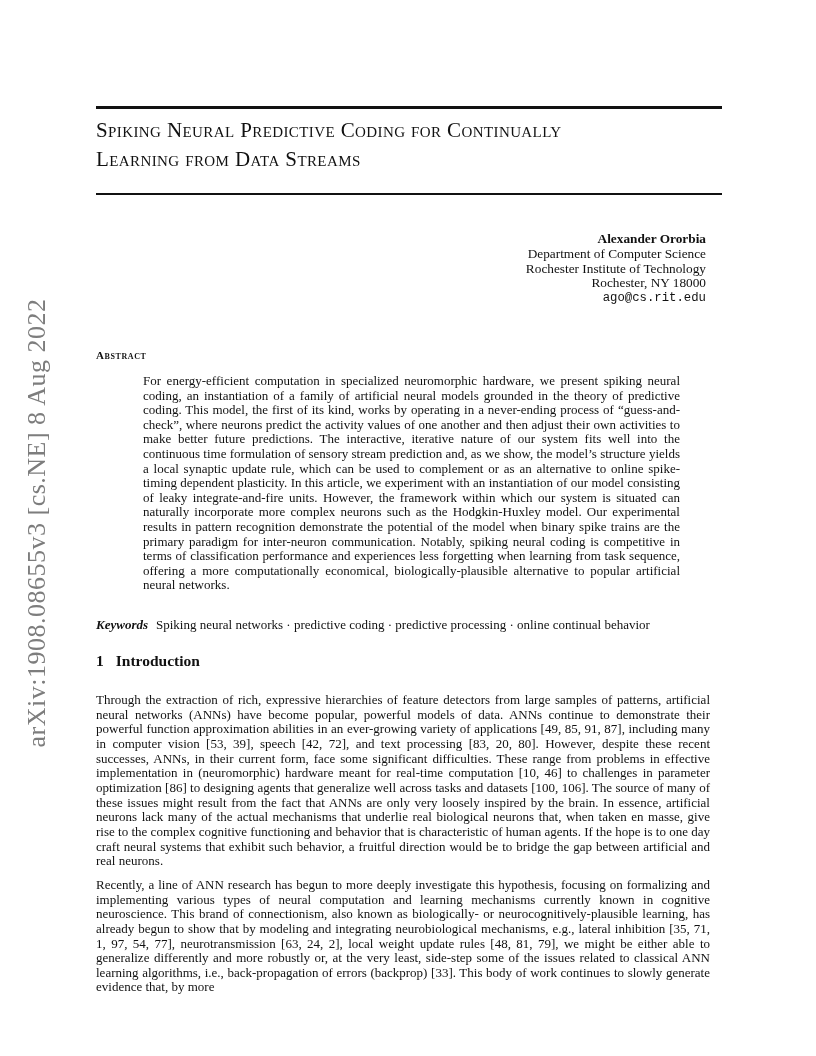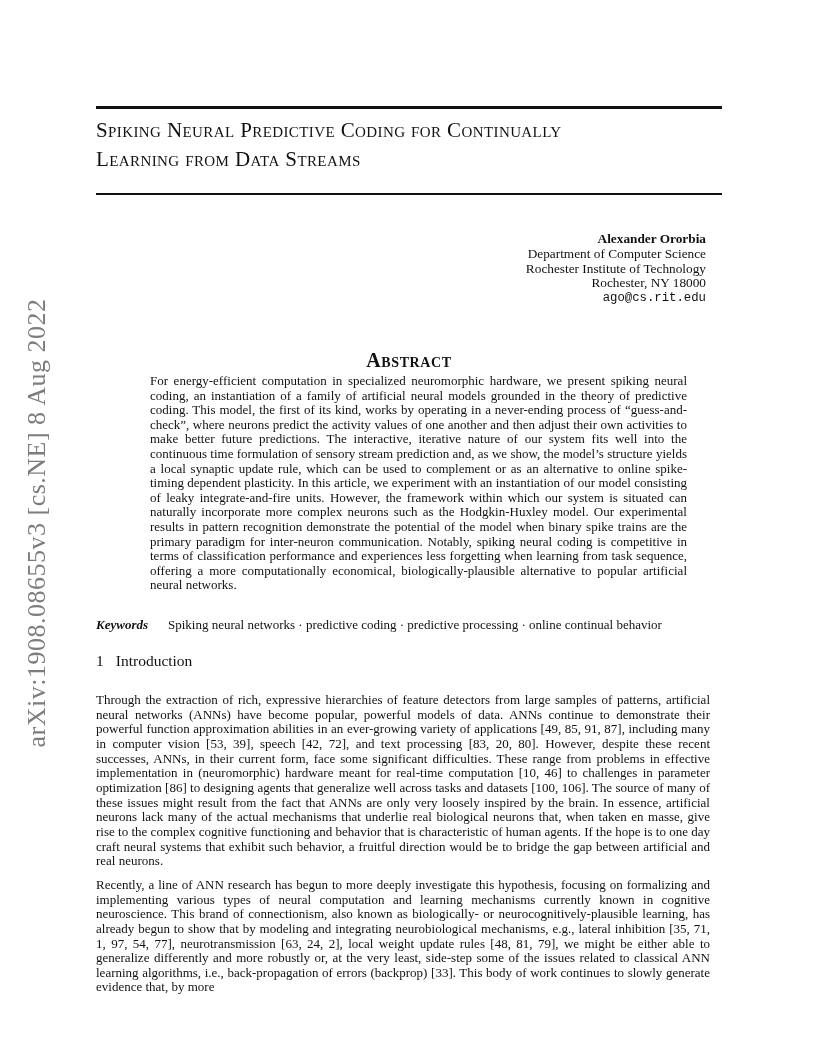--- a/index.html
+++ b/index.html
@@ -62,54 +62,53 @@
   .author-name { font-weight: bold; }
   .author-email {
     font-family: "Liberation Mono", monospace;
     font-size: 12.3px;
   }
   .abstract-heading {
     position: absolute;
     left: 96px;
     top: 349px;
     width: 626px;
-    text-align: center;
     font-weight: bold;
     font-variant: small-caps;
-    font-size: 20px;
+    font-size: 11px;
     letter-spacing: 0.6px;
   }
   .abstract-body {
     position: absolute;
-    left: 150px;
+    left: 143px;
     top: 374px;
     width: 537px;
     font-size: 13px;
     line-height: 14.6px;
     text-align: justify;
   }
   .keywords-line {
     position: absolute;
     left: 96px;
     top: 618px;
     width: 626px;
     font-size: 13px;
     line-height: 14.6px;
   }
   .keywords-label {
     font-weight: bold;
     font-style: italic;
-    margin-right: 20px;
+    margin-right: 8px;
   }
   .section-heading {
     position: absolute;
     left: 96px;
     top: 652px;
     width: 626px;
-    font-weight: normal;
+    font-weight: bold;
     font-size: 15.5px;
   }
   .section-number { margin-right: 12px; }
   .section-body {
     position: absolute;
     left: 96px;
     top: 693px;
     width: 626px;
   }
   .section-body p {

